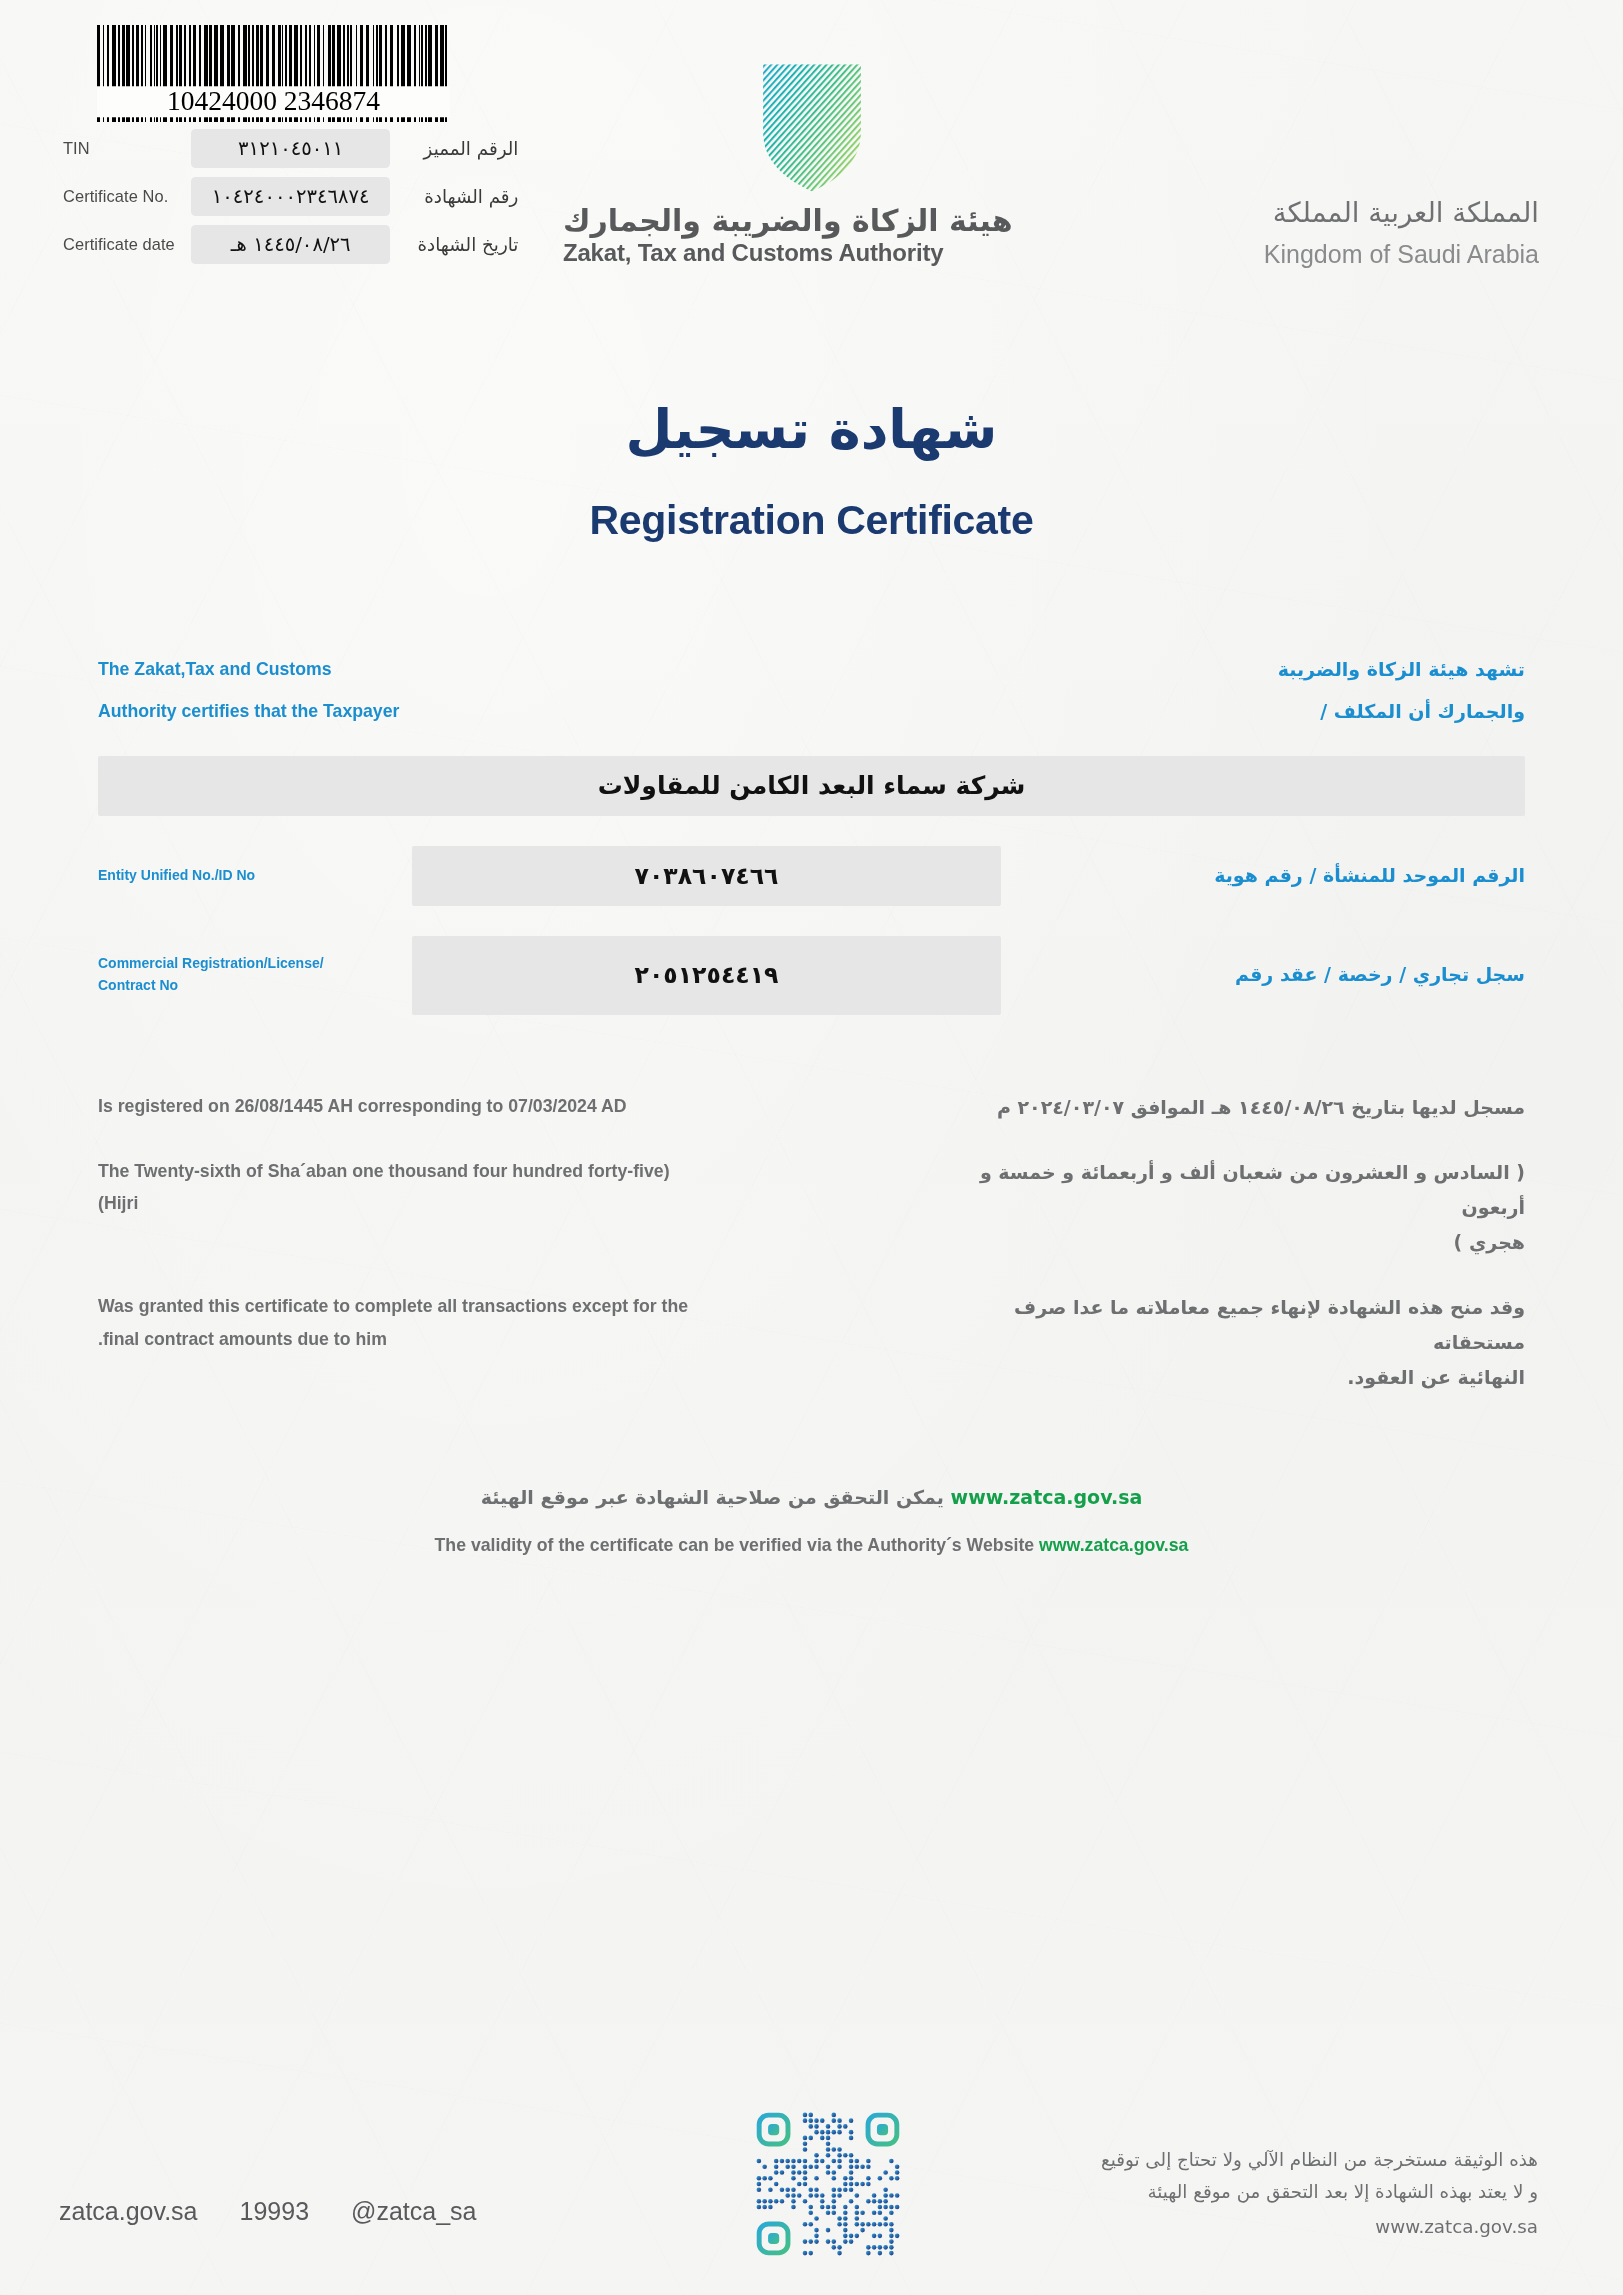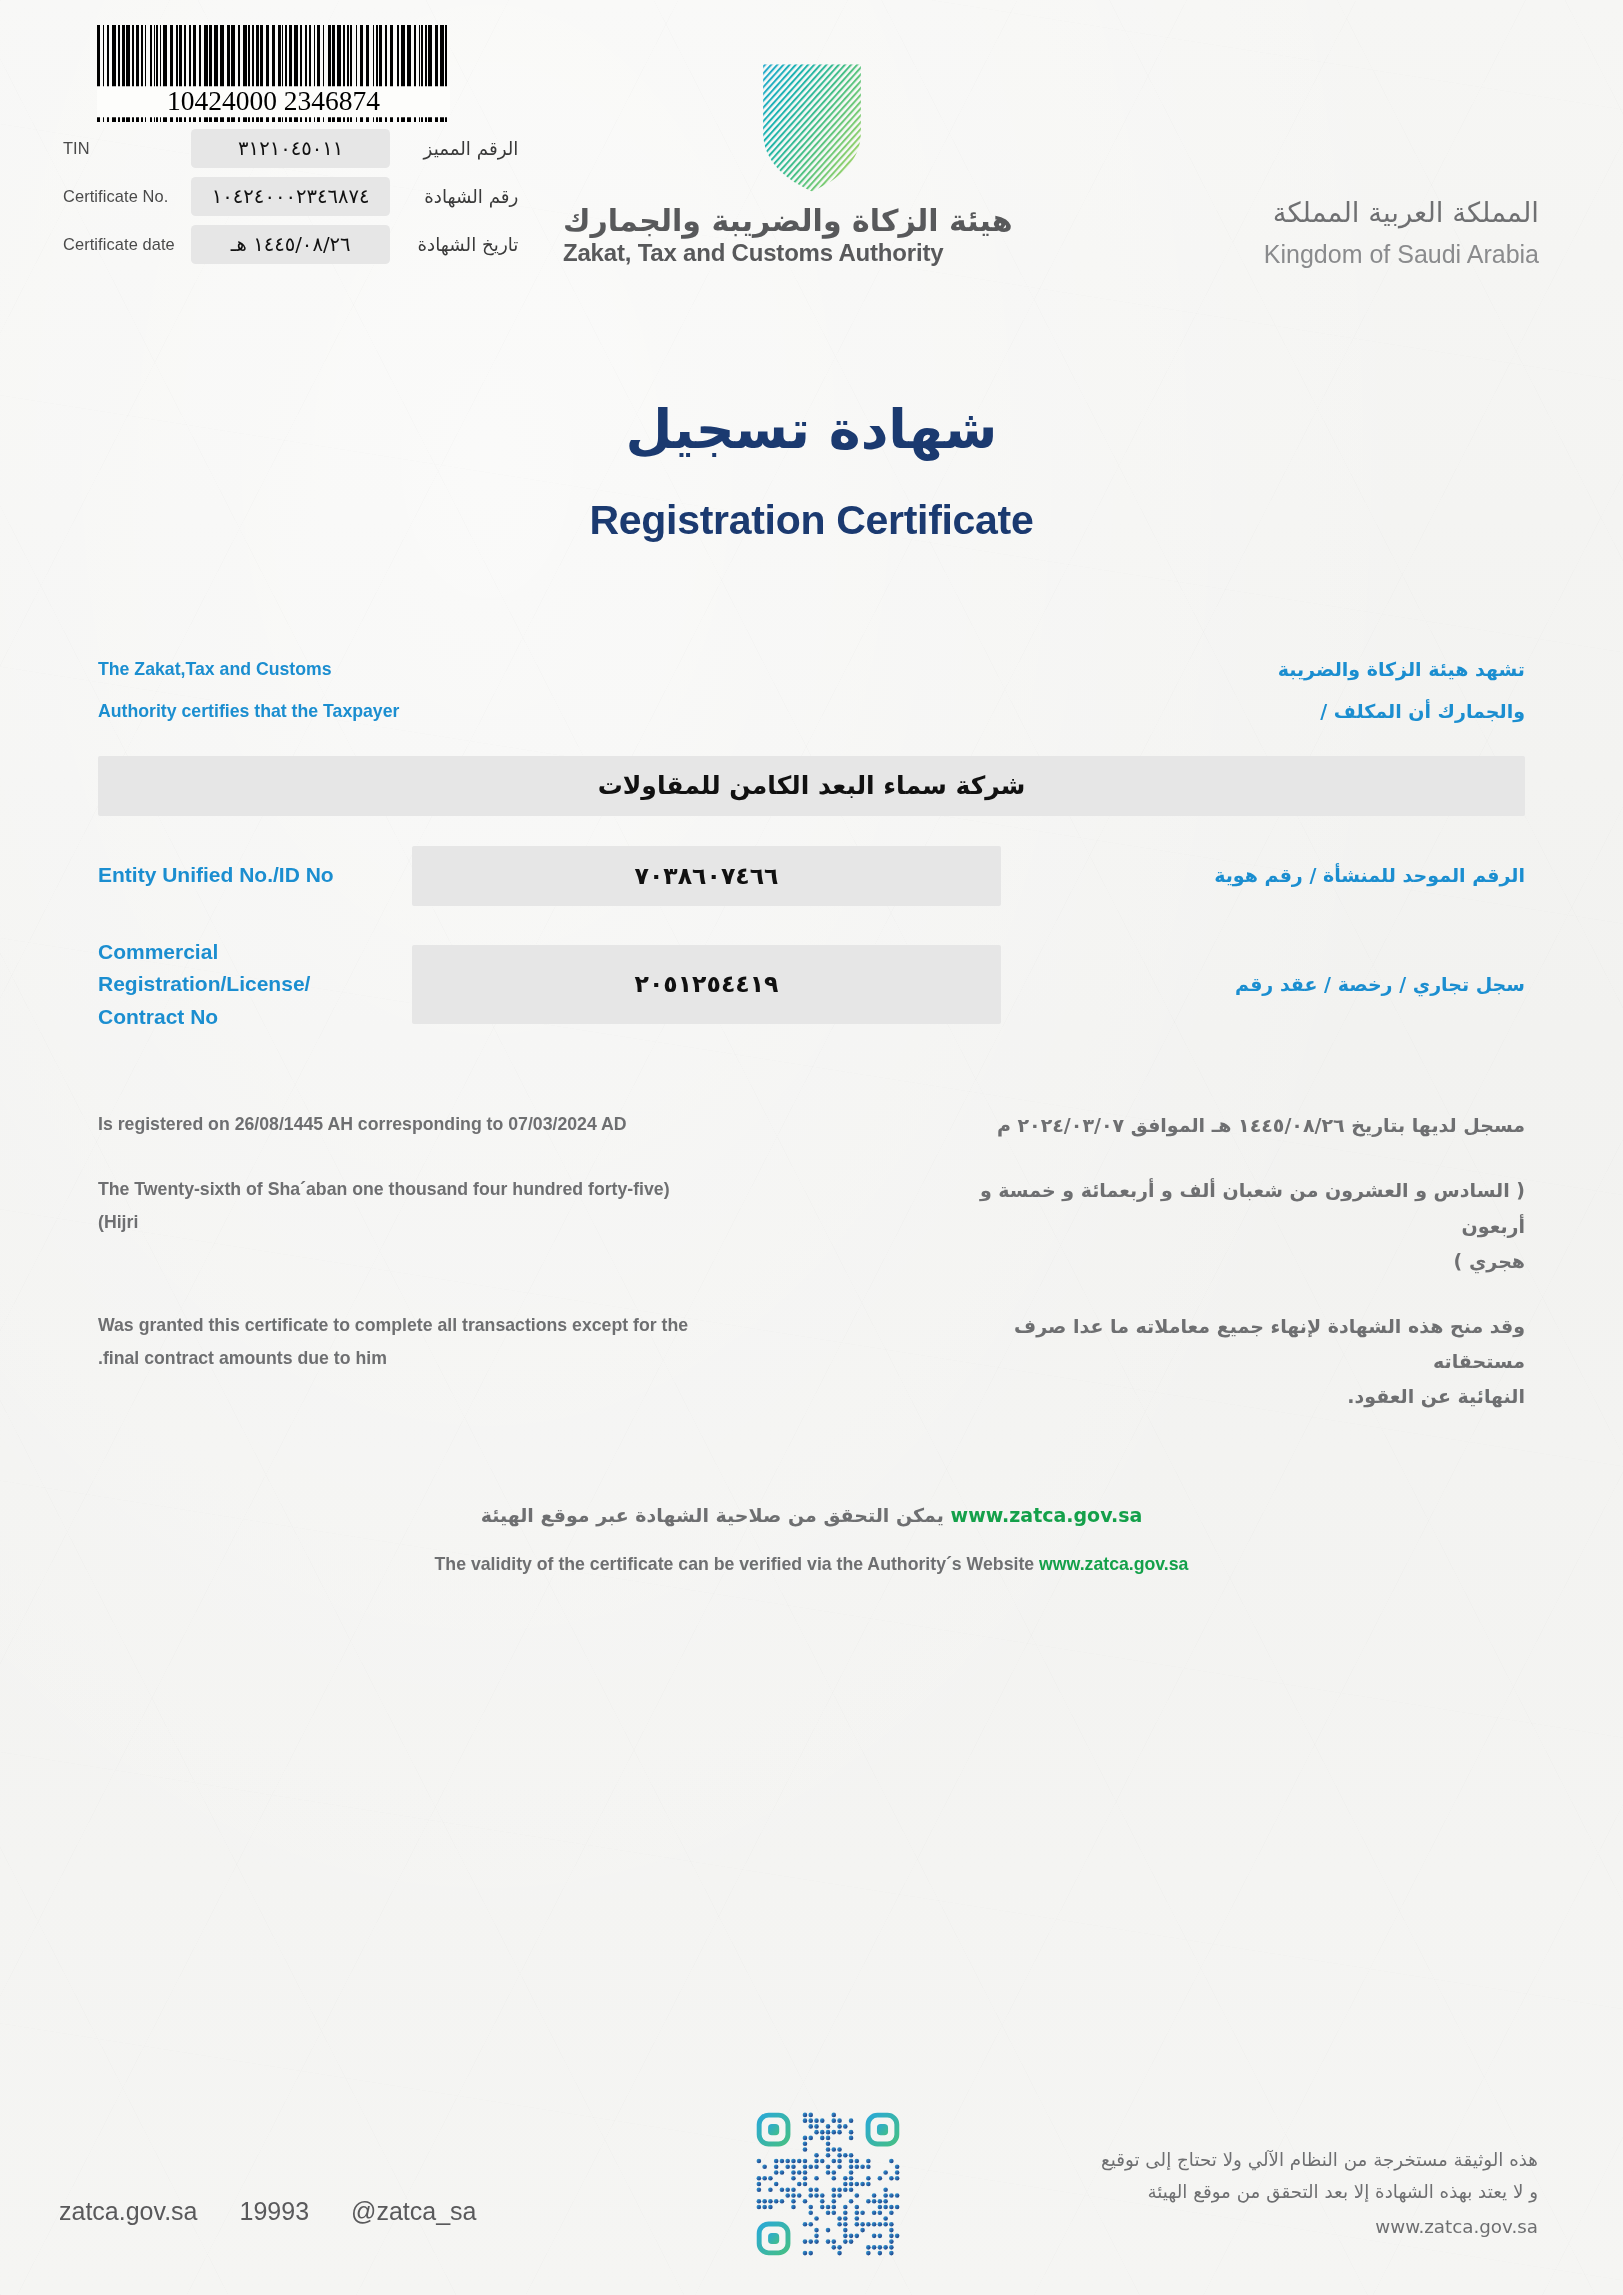--- a/index.html
+++ b/index.html
@@ -92,21 +92,21 @@
   .statement .ar{font-size:19px;font-weight:700;color:#1b8ed0;direction:rtl;font-family:"DejaVu Sans",sans-serif;}
 
   .namebox{
     margin-top:23.6px;background:#e6e6e6;border-radius:2px;height:60px;
     display:flex;align-items:center;justify-content:center;
   }
   .namebox span{font-size:25px;font-weight:700;color:#111;direction:rtl;font-family:"DejaVu Sans",sans-serif;}
 
   .field-row{display:flex;align-items:center;margin-top:30px;}
   .field-row .en{
-    flex:0 0 314px;font-size:21px;font-weight:700;color:#1b8ed0;
+    flex:0 0 314px;font-size:14px;font-weight:700;color:#1b8ed0;
     font-family:"Liberation Sans",sans-serif;line-height:1.55;
   }
   .field-row .val{
     flex:0 0 589px;background:#e6e6e6;border-radius:2px;min-height:60px;
     display:flex;align-items:center;justify-content:center;
     font-size:23.6px;font-weight:700;color:#111;font-family:"DejaVu Sans",sans-serif;
     letter-spacing:1.3px;
   }
   .field-row.tall .val{min-height:79px;}
   .field-row .ar{

